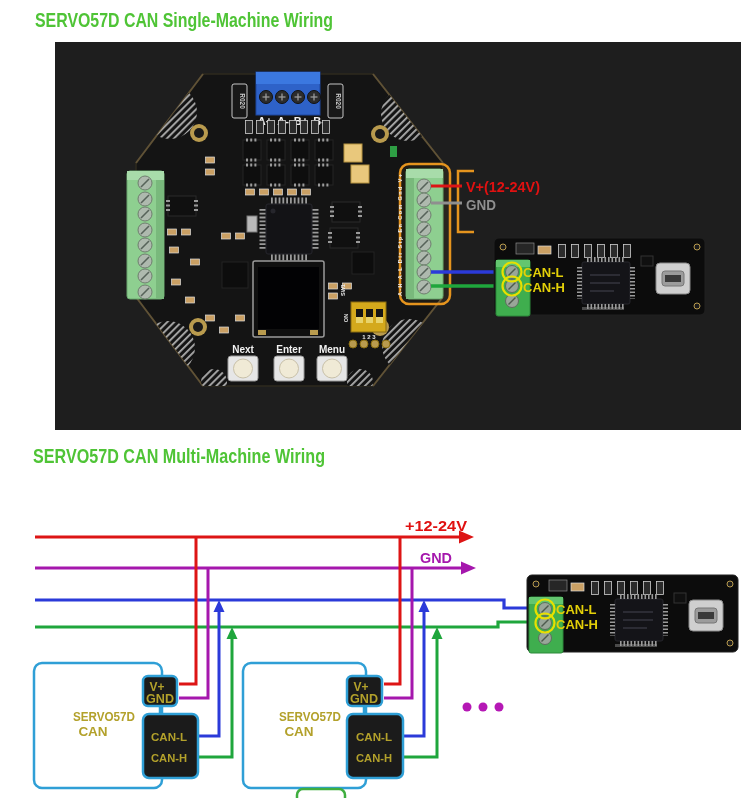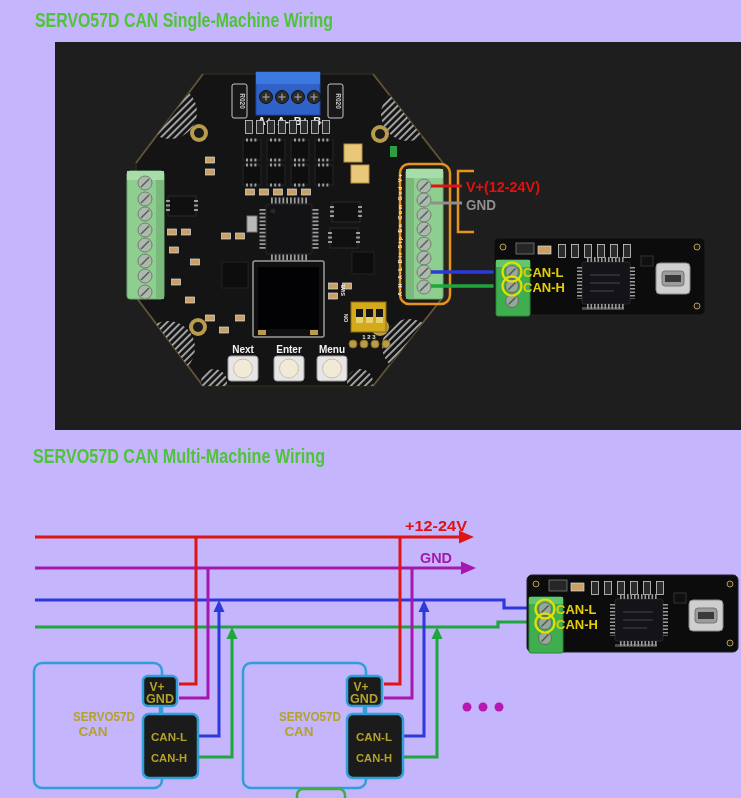--- a/index.html
+++ b/index.html
@@ -1,16 +1,16 @@
 <!DOCTYPE html>
 <html><head>
 <meta charset="utf-8">
 <style>
   html,body{margin:0;padding:0;background:#111;}
-  #stage{position:relative;width:741px;height:798px;background:#c4b5fd;overflow:hidden;}
+  #stage{position:relative;width:741px;height:798px;background:#ffffff;overflow:hidden;}
   svg{position:absolute;left:0;top:0;}
   text{font-family:"Liberation Sans","DejaVu Sans",sans-serif;font-weight:700;}
 </style>
 </head>
 <body>
 
 <div id="stage">
 <svg width="741" height="798" viewBox="0 0 741 798">
   <defs>
     <g id="scr">

